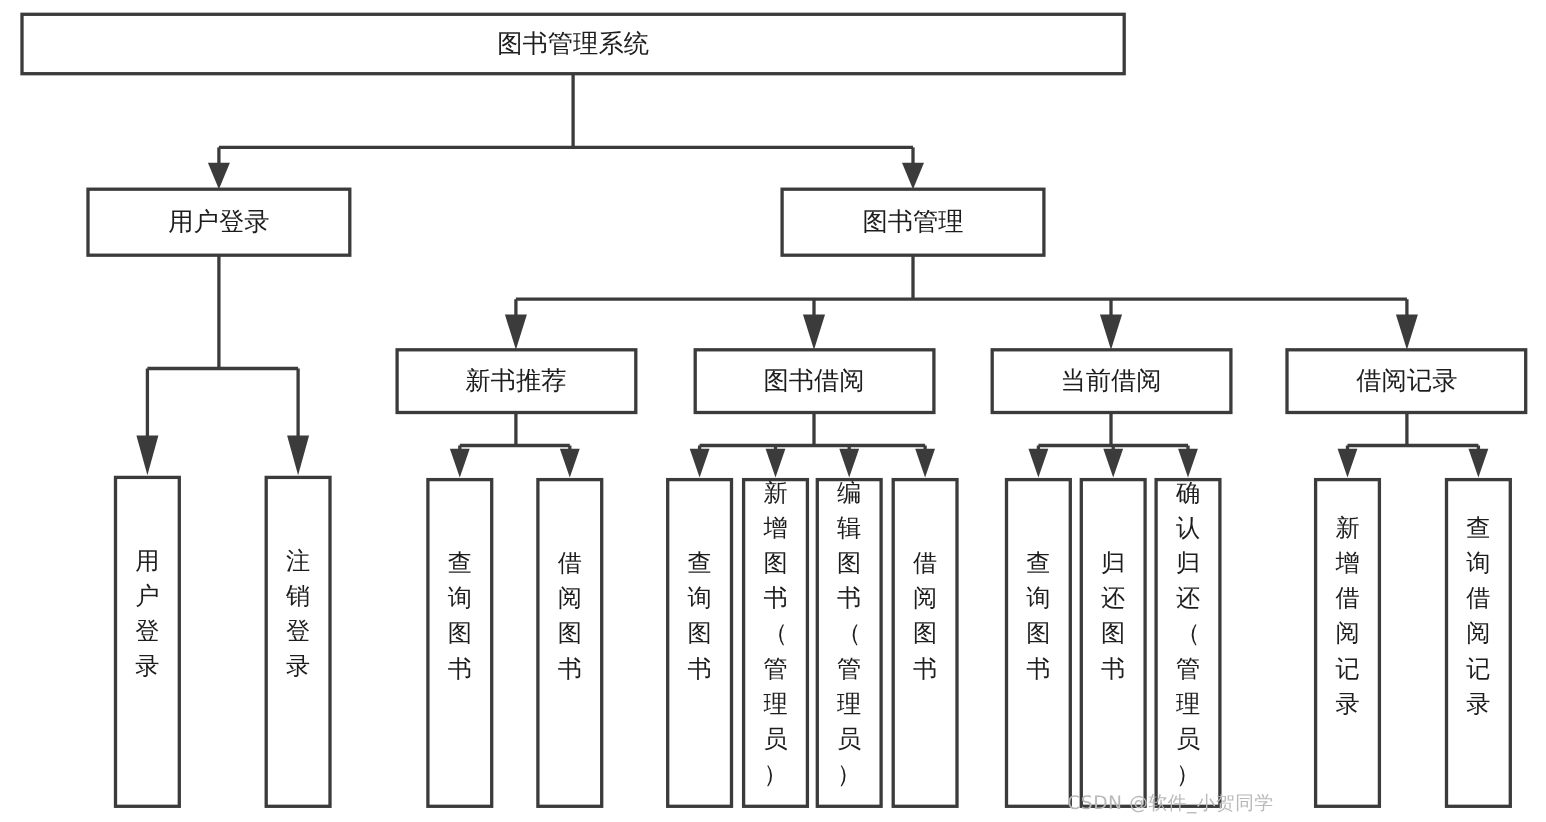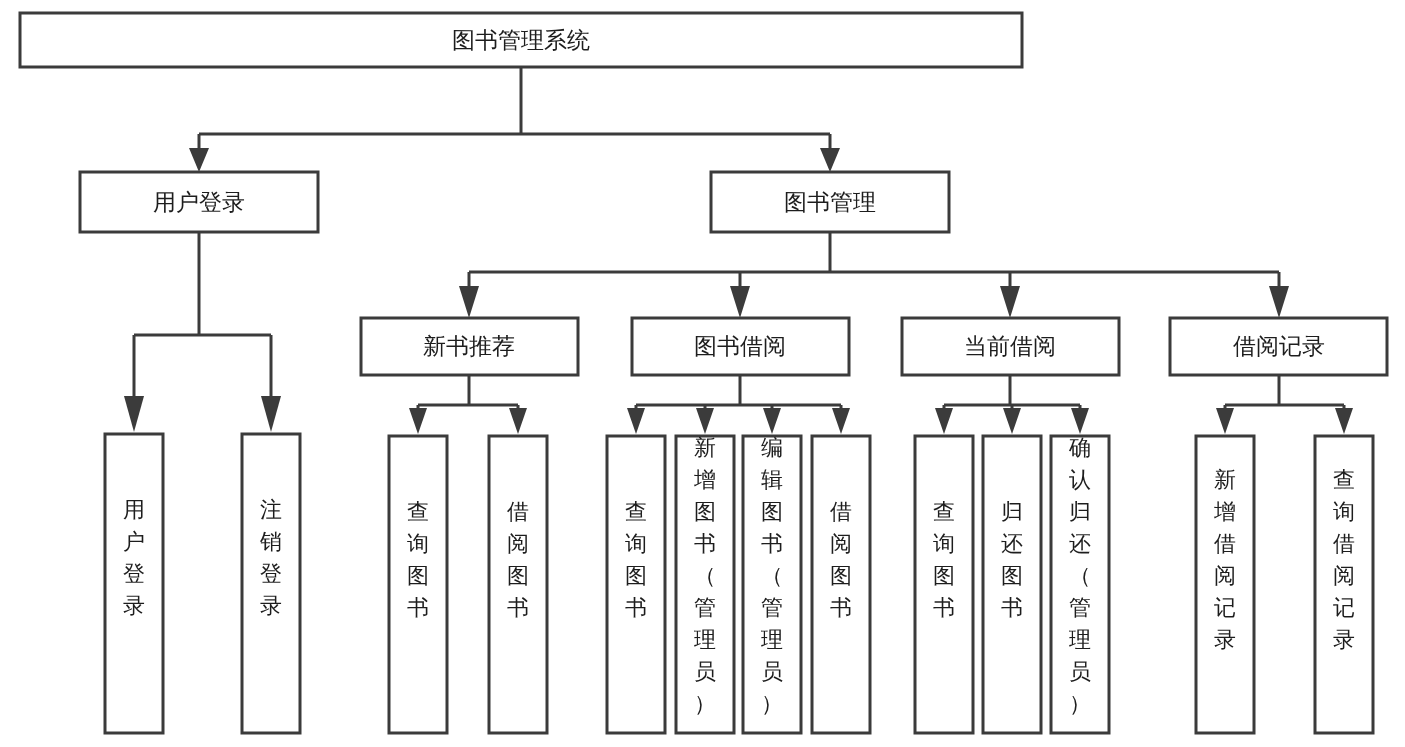--- a/index.html
+++ b/index.html
@@ -229,14 +229,15 @@
     <text class="node-label-vertical" x="1225" y="487"><tspan x="1225" y="487">新</tspan><tspan x="1225" y="519">增</tspan><tspan x="1225" y="551">借</tspan><tspan x="1225" y="583">阅</tspan><tspan x="1225" y="615">记</tspan><tspan x="1225" y="647">录</tspan></text>
   </g>
 
   <g>
     <rect class="node-box" x="1315" y="436" width="58" height="297"></rect>
     <text class="node-label-vertical" x="1344" y="487"><tspan x="1344" y="487">查</tspan><tspan x="1344" y="519">询</tspan><tspan x="1344" y="551">借</tspan><tspan x="1344" y="583">阅</tspan><tspan x="1344" y="615">记</tspan><tspan x="1344" y="647">录</tspan></text>
   </g>
 
 </svg>
 
+<div class="watermark">CSDN @软件_小贺同学</div>
 
 </div>
 
 </body></html>

